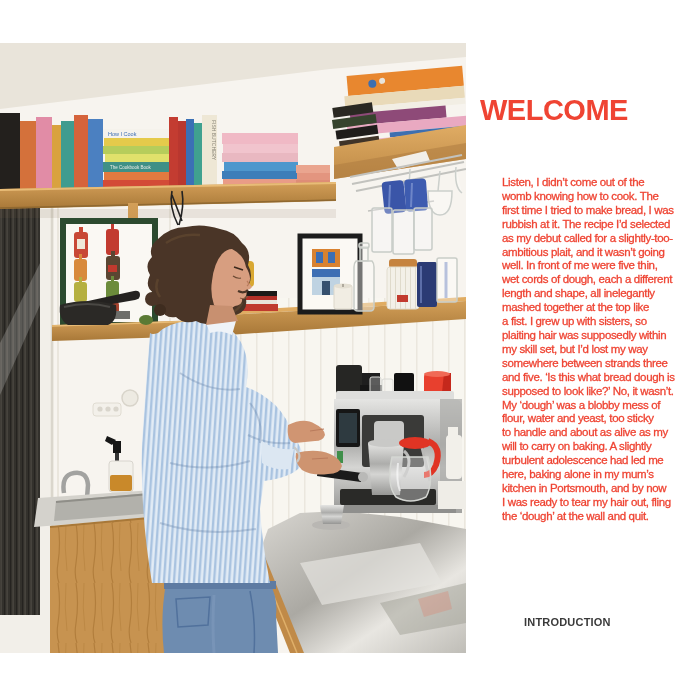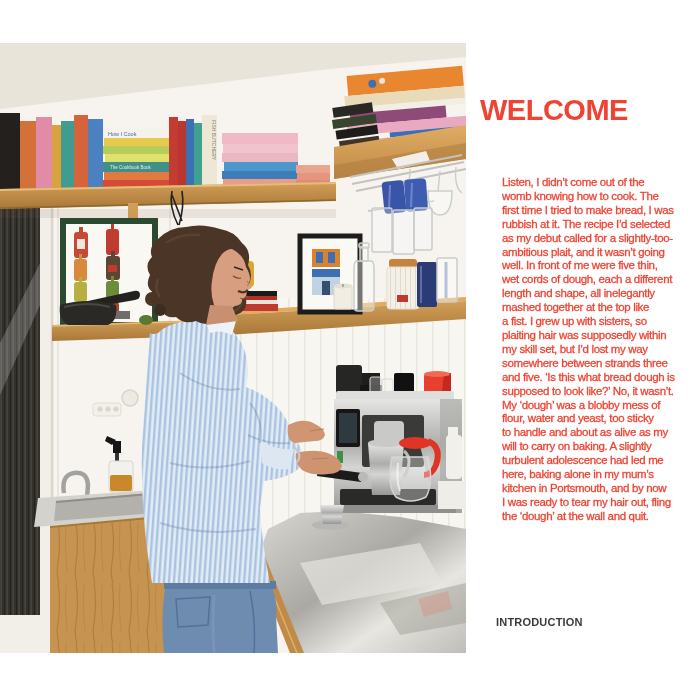--- a/index.html
+++ b/index.html
@@ -15,21 +15,21 @@
     font-size:29px;line-height:1;font-weight:700;letter-spacing:-0.5px;
     color:var(--accent);
   }
   .article-body{
     position:absolute;left:502px;top:176px;margin:0;width:200px;
     font-size:11.5px;line-height:13.9px;letter-spacing:-0.35px;font-weight:500;
     white-space:pre;color:var(--accent);
     -webkit-text-stroke:0.3px var(--accent);
   }
   .article-footer{
-    position:absolute;left:496px;top:616px;
+    position:absolute;left:524px;top:616px;
     font-size:11px;font-weight:700;letter-spacing:0.2px;color:#3A3A3A;
   }
 </style>
 </head>
 <body style="--accent: #EF4433;">
 
 <div class="photo">
 <svg viewBox="0 0 466 610" xmlns="http://www.w3.org/2000/svg">
   <defs>
     <linearGradient id="steel" x1="0" y1="0" x2="0" y2="1">

